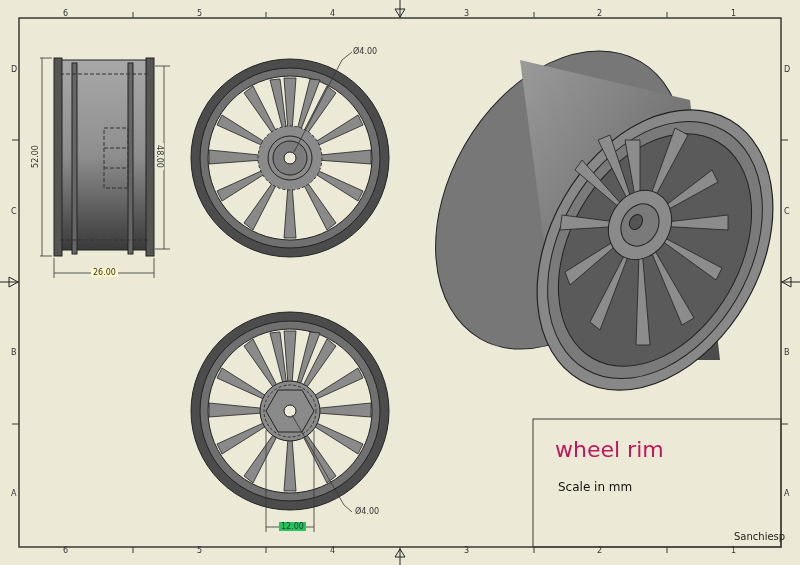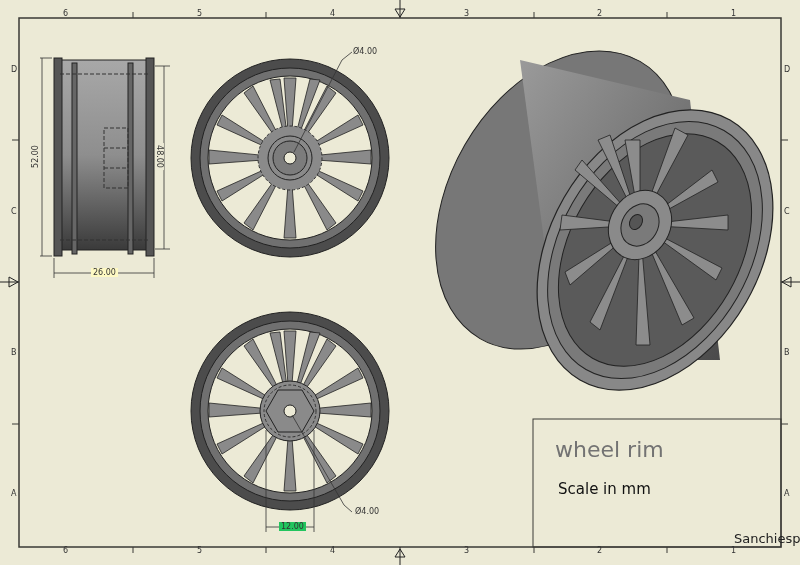--- a/index.html
+++ b/index.html
@@ -1,23 +1,23 @@
 <!DOCTYPE html>
 <html><head>
 <meta charset="utf-8">
 <style>
   html, body { margin:0; padding:0; }
   body { width:800px; height:565px; background:#ecead6; position:relative; overflow:hidden;
          font-family:"DejaVu Sans", sans-serif; color:#222; }
   .zone-lbl { position:absolute; font-size:8px; color:#333; font-family:"DejaVu Sans", sans-serif; }
   .dim { position:absolute; font-size:8px; color:#333; font-family:"DejaVu Sans", sans-serif; }
   svg { position:absolute; left:0; top:0; }
-  #tb-title { position:absolute; left:555px; top:437px; font-size:22px; color:#737373; font-family:"DejaVu Sans", sans-serif; }
-  #tb-scale { position:absolute; left:558px; top:480px; font-size:15px; color:#111; font-family:"DejaVu Sans", sans-serif; }
-  #tb-author { position:absolute; left:734px; top:531px; font-size:13px; color:#222; font-family:"DejaVu Sans", sans-serif; }
+  #tb-title { position:absolute; left:555px; top:437px; font-size:22px; color:#be185d; font-family:"DejaVu Sans", sans-serif; }
+  #tb-scale { position:absolute; left:558px; top:480px; font-size:12px; color:#111; font-family:"DejaVu Sans", sans-serif; }
+  #tb-author { position:absolute; left:734px; top:531px; font-size:10px; color:#222; font-family:"DejaVu Sans", sans-serif; }
 </style>
 </head>
 <body>
 
 <svg width="800" height="565">
 
   <rect x="19" y="18" width="762" height="529" fill="none" stroke="#3a3a36" stroke-width="1.5"></rect>
 
   <line x1="133" y1="12" x2="133" y2="18" stroke="#3a3a36"></line>
   <line x1="266" y1="12" x2="266" y2="18" stroke="#3a3a36"></line>

